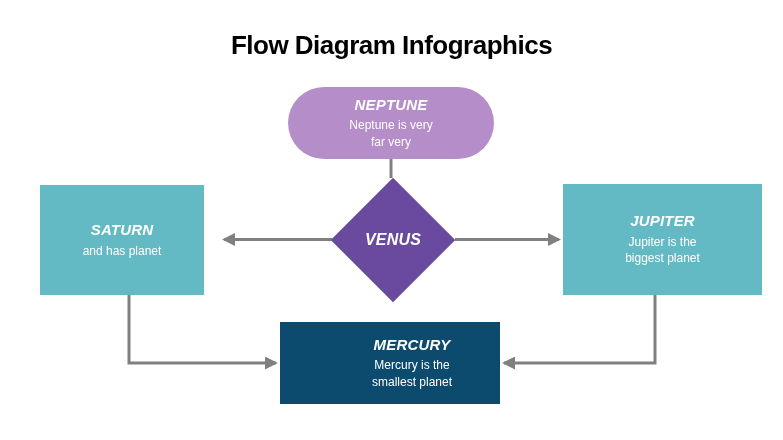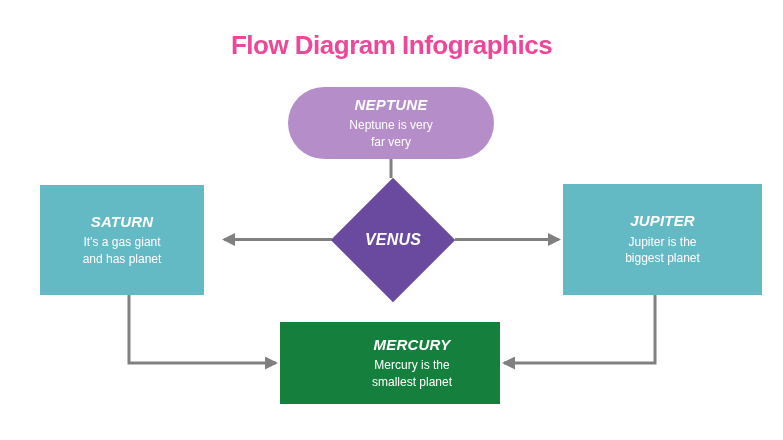--- a/index.html
+++ b/index.html
@@ -14,21 +14,21 @@
   }
   .title {
     position: absolute;
     top: 30px;
     left: 0;
     width: 783px;
     text-align: center;
     font-size: 26px;
     font-weight: 700;
     letter-spacing: -0.5px;
-    color: #ec4899;
+    color: #000000;
   }
   svg.connectors {
     position: absolute;
     left: 0; top: 0;
     width: 783px; height: 440px;
     pointer-events: none;
   }
   .node {
     position: absolute;
     display: flex;
@@ -63,21 +63,21 @@
     background: #63bac5;
   }
   .rect-jupiter {
     left: 563px; top: 184px;
     width: 199px; height: 111px;
     background: #63bac5;
   }
   .rect-mercury {
     left: 280px; top: 322px;
     width: 220px; height: 82px;
-    background: #15803d;
+    background: #0c4a6e;
     padding-left: 44px;
   }
   .diamond {
     left: 349px; top: 196px;
     width: 88px; height: 88px;
     background: #6a4a9e;
     transform: rotate(45deg);
   }
   .diamond .node-label {
     transform: rotate(-45deg);
@@ -112,21 +112,20 @@
     </div>
   </div>
 
   <div class="node diamond">
     <div class="node-label">VENUS</div>
   </div>
 
   <div class="node rect-saturn">
     <div class="node-label">SATURN</div>
     <div class="node-desc">
-      <div>It’s a gas giant</div>
       <div>and has planet</div>
     </div>
   </div>
 
   <div class="node rect-jupiter">
     <div class="node-label">JUPITER</div>
     <div class="node-desc">
       <div>Jupiter is the</div>
       <div>biggest planet</div>
     </div>

